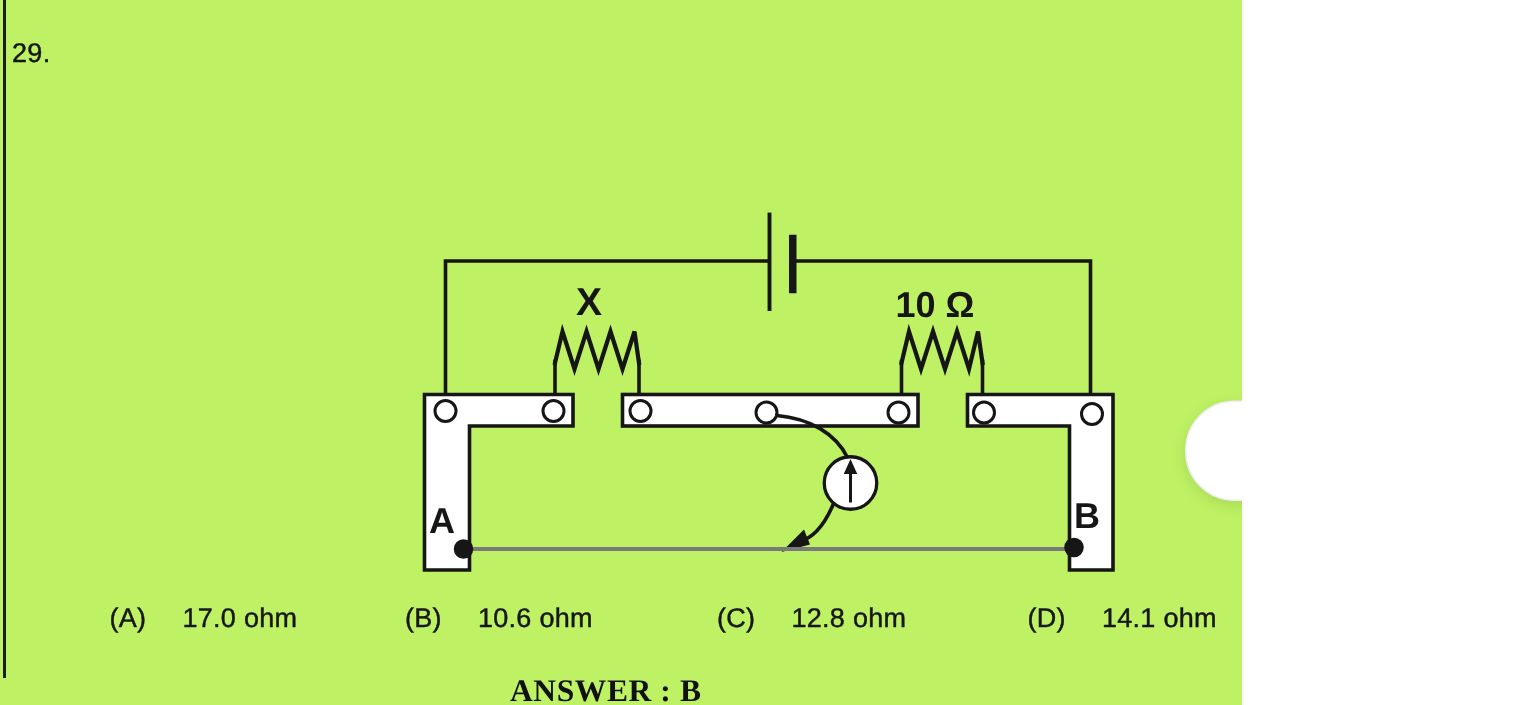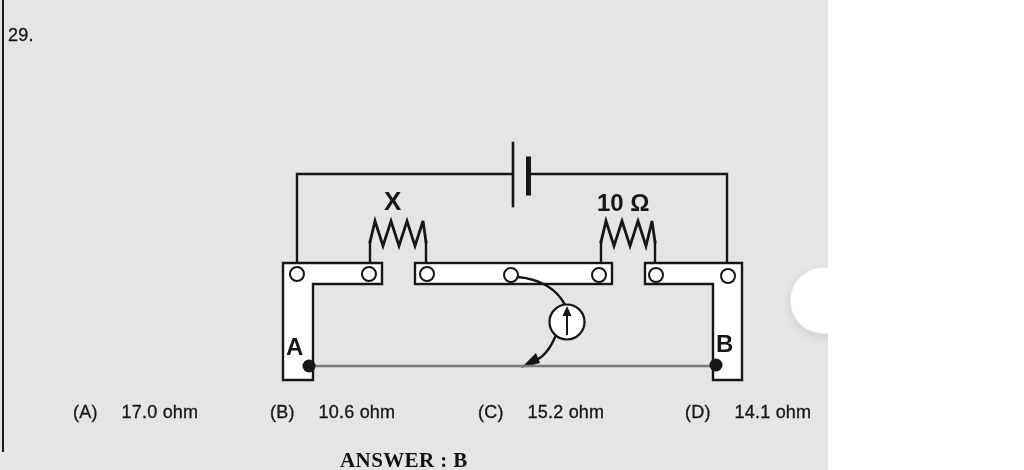--- a/index.html
+++ b/index.html
@@ -1,17 +1,17 @@
 <!DOCTYPE html>
 <html><head>
 <meta charset="utf-8">
 <style>
   html,body{margin:0;padding:0;background:#ffffff;}
   .page{
-    position:relative;width:828px;height:470px;background:#e5e5e5;
+    position:relative;width:828px;height:470px;background:#bef264;
     overflow:hidden;font-family:"Liberation Sans",sans-serif;color:#161616;
   }
   .edge-rule{position:absolute;left:2px;top:0;width:2px;height:452px;background:#1b1b1b;}
   .qnum{
     position:absolute;left:8px;top:22px;font-size:18px;line-height:26px;
     letter-spacing:.2px;-webkit-text-stroke:.3px #161616;
   }
   .qtext{position:absolute;left:68px;top:22px;width:890px;}
   .qline{
     font-size:18px;line-height:26px;letter-spacing:.2px;
@@ -111,21 +111,21 @@
     <div class="opt opt-a">
       <span>(A)</span>
       <span>17.0 ohm</span>
     </div>
     <div class="opt opt-b">
       <span>(B)</span>
       <span>10.6 ohm</span>
     </div>
     <div class="opt opt-c">
       <span>(C)</span>
-      <span>15.2 ohm</span>
+      <span>12.8 ohm</span>
     </div>
     <div class="opt opt-d">
       <span>(D)</span>
       <span>14.1 ohm</span>
     </div>
   </div>
 
   <div class="answer">ANSWER : B</div>
 
   <div class="page-badge">

